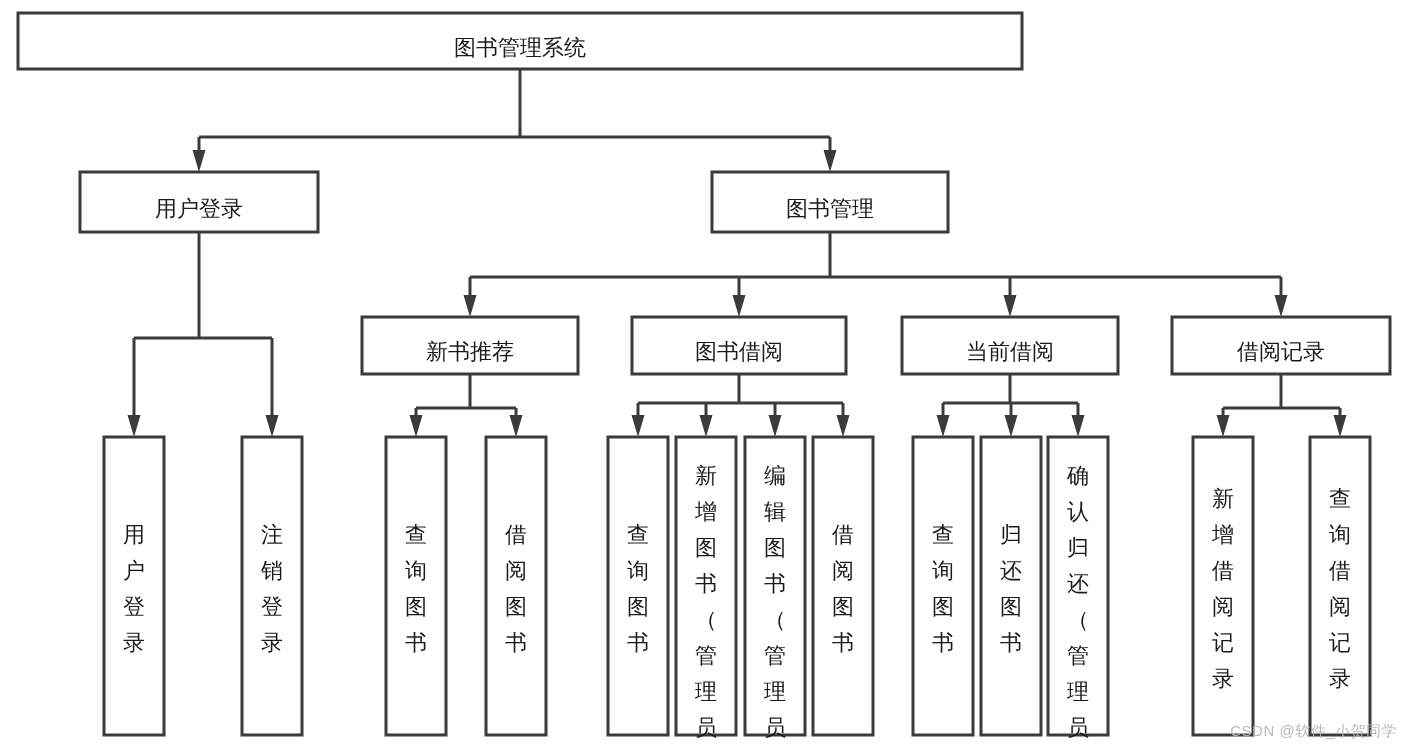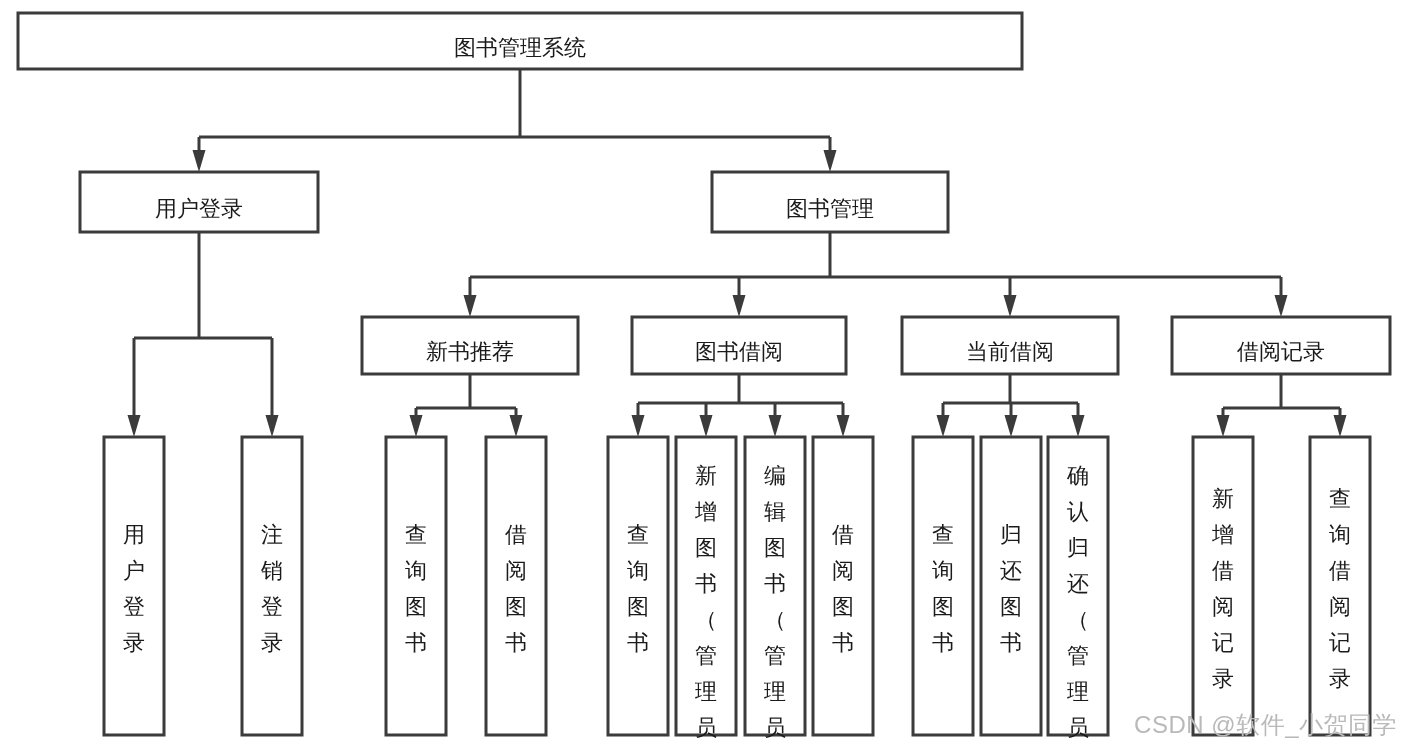--- a/index.html
+++ b/index.html
@@ -48,21 +48,21 @@
     fill: #1a1a1a;
     font-family: "Liberation Sans", "DejaVu Sans", sans-serif;
     font-size: 22px;
     text-anchor: middle;
   }
   .watermark {
     position: absolute;
     right: 8px;
     bottom: 6px;
     font-family: "Liberation Sans", "DejaVu Sans", sans-serif;
-    font-size: 24px;
+    font-size: 15px;
     color: #b9b9b9;
     white-space: nowrap;
     letter-spacing: 0.5px;
     pointer-events: none;
   }
 </style>
 </head>
 <body>
 
 <svg id="diagram" viewBox="0 0 1405 747">

